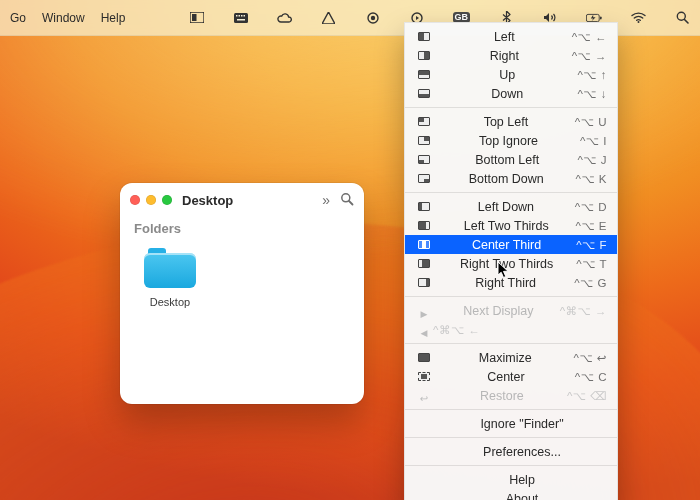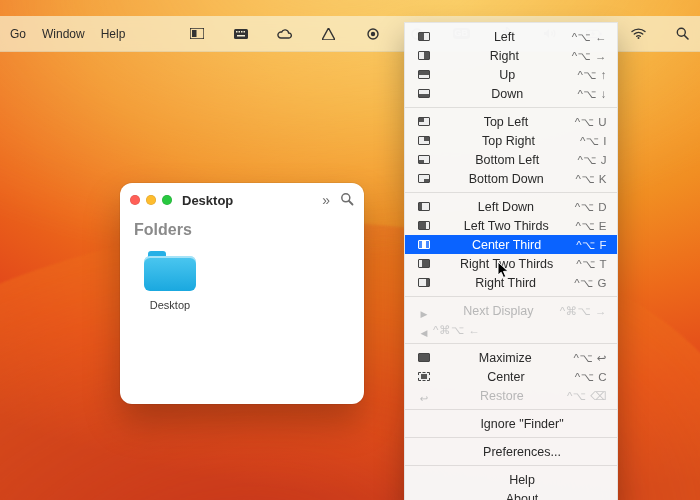--- a/index.html
+++ b/index.html
@@ -9,21 +9,21 @@
     background:
       radial-gradient(120% 100% at 65% 0%, #f7c14a 0%, #f5a932 25%, #f18e22 45%, #ed6a1a 62%, #e2471a 80%, #c6341b 100%);
   }
   
   .curve { position: absolute; border-radius: 50%; filter: blur(1px); }
   .curve.a { width: 1100px; height: 700px; left: -320px; top: 230px; background: radial-gradient(closest-side, rgba(255,200,120,.0), rgba(237,106,26,.55)); transform: rotate(-10deg); }
   .curve.b { width: 1100px; height: 600px; left: -200px; top: -340px; background: radial-gradient(closest-side, rgba(255,230,160,.45), rgba(255,230,160,0)); transform: rotate(-6deg); }
 
   
   .menubar {
-    position: absolute; top: 16px; left: 0; right: 0; height: 36px;
+    position: absolute; top: 0; left: 0; right: 0; height: 36px;
     background: rgba(248, 240, 207, .72);
     display: flex; align-items: center; justify-content: space-between;
     padding: 0 10px; font-size: 12px; color: #2b2b2b;
     border-bottom: 1px solid rgba(0,0,0,.06);
     backdrop-filter: blur(6px);
   }
   .menubar-left { display: flex; gap: 16px; }
   .menubar-left .mi { cursor: default; }
   .menubar-right { display: flex; gap: 28px; align-items: center; color: #3a3a3a; }
   .menubar-right .ic { display: inline-flex; align-items: center; justify-content: center; width: 16px; height: 16px; }
@@ -40,21 +40,21 @@
   }
   .titlebar { height: 34px; display: flex; align-items: center; padding: 0 10px 0 10px; }
   .traffic { display: flex; gap: 6px; margin-right: 10px; }
   .dot { width: 10px; height: 10px; border-radius: 50%; box-shadow: inset 0 0 0 .5px rgba(0,0,0,.15); }
   .dot.red { background: #ff5f57; }
   .dot.yellow { background: #febc2e; }
   .dot.green { background: #28c840; }
   .titlebar .title { font-weight: 600; font-size: 13px; color: #2b2b2b; flex: 0 0 auto; }
   .titlebar .spacer { flex: 1; }
   .titlebar .tbicon { color: #6e6e6e; font-size: 14px; margin-left: 10px; }
-  .section-label { font-size: 16px; color: #8a8a8a; font-weight: 600; padding: 4px 14px 2px; }
+  .section-label { font-size: 13px; color: #8a8a8a; font-weight: 600; padding: 4px 14px 2px; }
   .folder-item { display: flex; flex-direction: column; align-items: center; width: 72px; margin: 8px 0 0 14px; }
   .folder-icon { width: 56px; height: 44px; position: relative; }
   .folder-icon .tab { position: absolute; left: 6px; top: 2px; width: 18px; height: 7px; background: #26b0e6; border-radius: 3px 3px 0 0; }
   .folder-icon .body { position: absolute; left: 2px; top: 7px; right: 2px; bottom: 2px; background: linear-gradient(#4cc7f0,#1aa8df); border-radius: 6px; box-shadow: inset 0 2px 0 rgba(255,255,255,.5); }
   .folder-label { font-size: 11px; color: #3a3a3a; margin-top: 6px; }
 
   
   .dropdown {
     position: absolute; right: 82px; top: 22px;
     width: 214px;
@@ -258,21 +258,21 @@
       <span class="ico">
         <span class="licon li-tl"></span>
       </span>
       <span class="lbl">Top Left</span>
       <span class="sc">^⌥ U</span>
     </div>
     <div class="row">
       <span class="ico">
         <span class="licon li-tr"></span>
       </span>
-      <span class="lbl">Top Right</span>
+      <span class="lbl">Top Ignore</span>
       <span class="sc">^⌥ I</span>
     </div>
     <div class="row">
       <span class="ico">
         <span class="licon li-bl"></span>
       </span>
       <span class="lbl">Bottom Left</span>
       <span class="sc">^⌥ J</span>
     </div>
     <div class="row">

